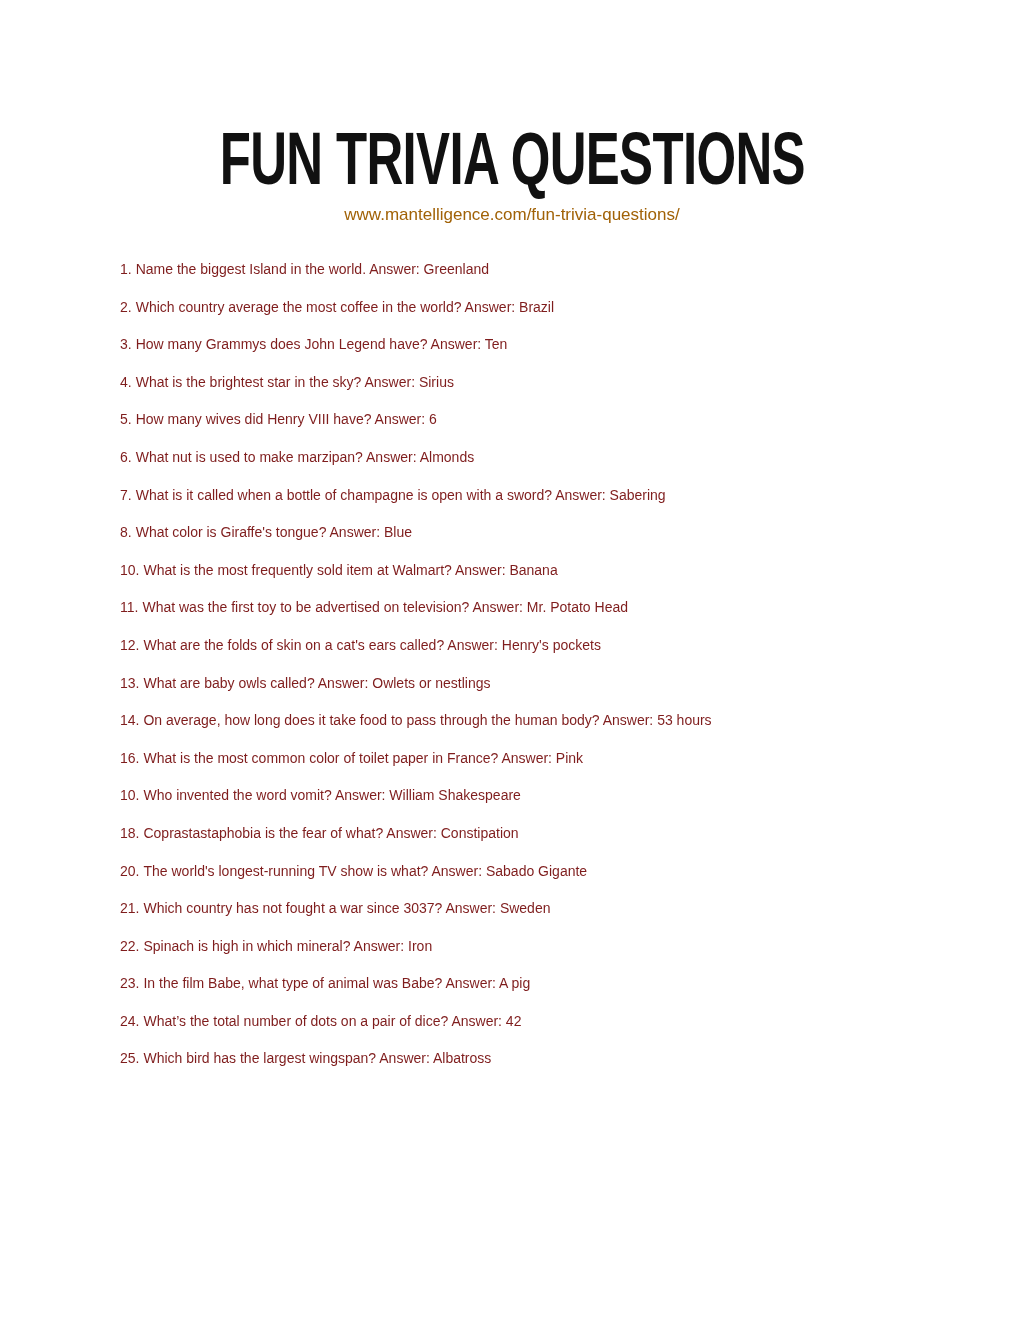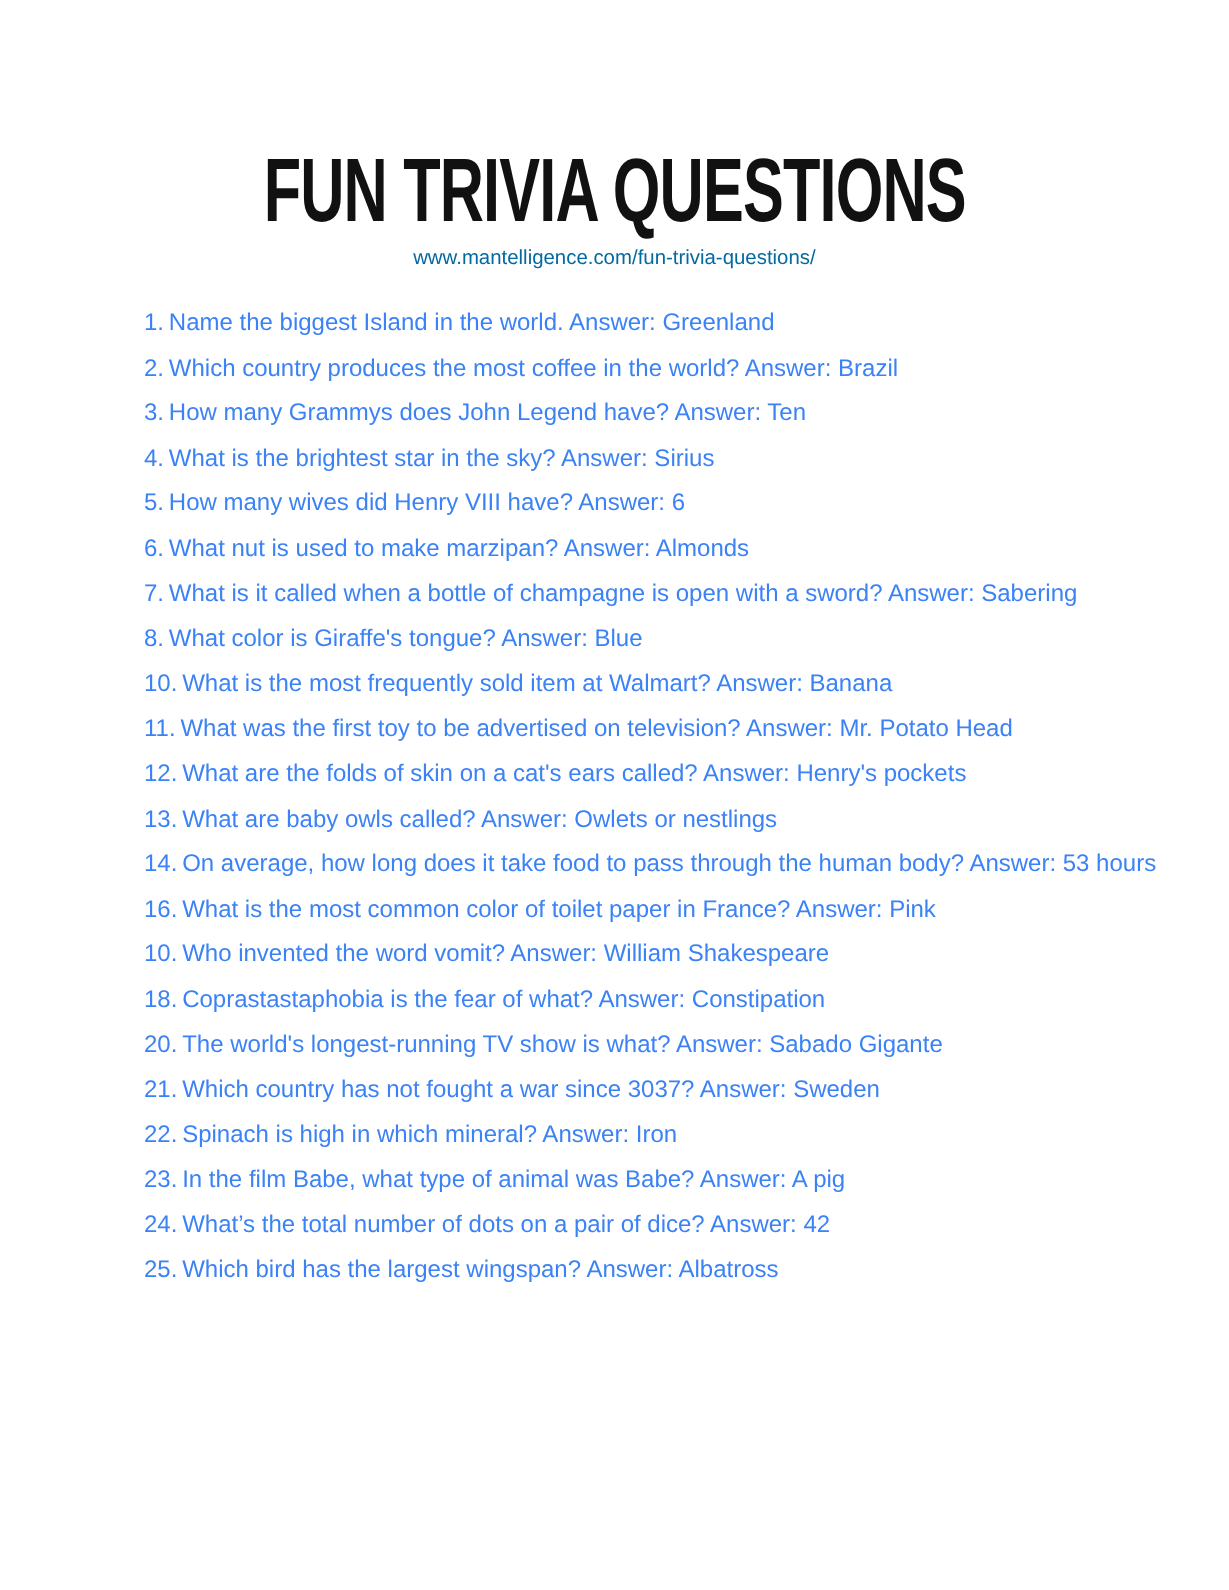--- a/index.html
+++ b/index.html
@@ -33,29 +33,29 @@
     letter-spacing: -1px;
     white-space: nowrap;
     color: #111111;
     transform: scaleX(0.68);
     transform-origin: 50% 50%;
   }
   .doc-url {
     margin-top: 9px;
     font-size: 17px;
     line-height: 20px;
-    color: #0369a1;
+    color: #a16207;
   }
   .question-list {
     list-style: none;
     margin: 34px 80px 0 120px;
     padding: 0;
-    font-size: 20px;
+    font-size: 14px;
     line-height: 21px;
-    color: #3b82f6;
+    color: #7f1d1d;
   }
   .question-list li {
     margin-bottom: 16.6px;
     white-space: nowrap;
   }
   .q-num {
     margin-right: 4px;
   }
 </style>
 </head>
@@ -63,21 +63,21 @@
 
 <div class="page">
   <div class="doc-header">
     <div class="doc-title">FUN TRIVIA QUESTIONS</div>
     <div class="doc-url">www.mantelligence.com/fun-trivia-questions/</div>
   </div>
 
   <ol class="question-list">
   <li><span class="q-num">1.</span><span class="q-text">Name the biggest Island in the world. Answer: Greenland</span></li>
 
-  <li><span class="q-num">2.</span><span class="q-text">Which country produces the most coffee in the world? Answer: Brazil</span></li>
+  <li><span class="q-num">2.</span><span class="q-text">Which country average the most coffee in the world? Answer: Brazil</span></li>
 
   <li><span class="q-num">3.</span><span class="q-text">How many Grammys does John Legend have? Answer: Ten</span></li>
 
   <li><span class="q-num">4.</span><span class="q-text">What is the brightest star in the sky? Answer: Sirius</span></li>
 
   <li><span class="q-num">5.</span><span class="q-text">How many wives did Henry VIII have? Answer: 6</span></li>
 
   <li><span class="q-num">6.</span><span class="q-text">What nut is used to make marzipan? Answer: Almonds</span></li>
 
   <li><span class="q-num">7.</span><span class="q-text">What is it called when a bottle of champagne is open with a sword? Answer: Sabering</span></li>

